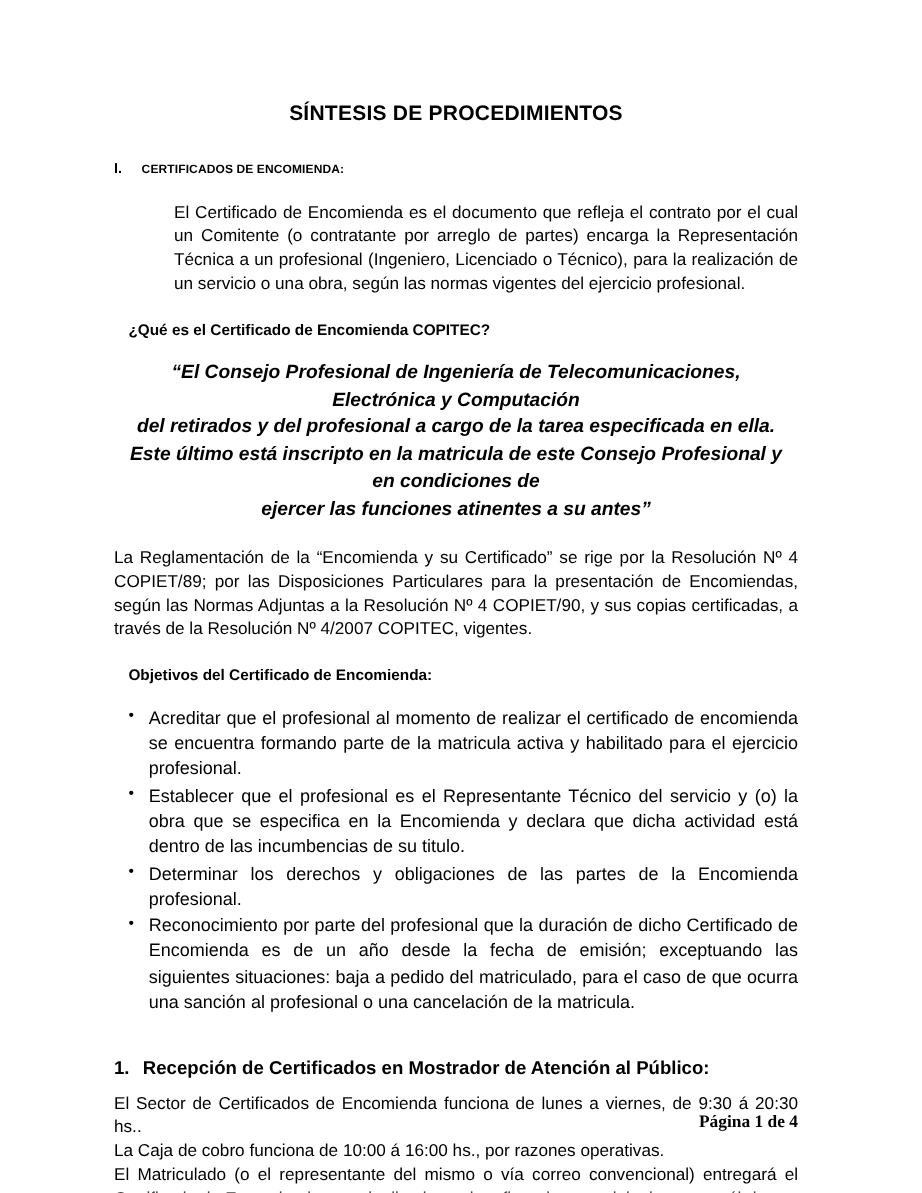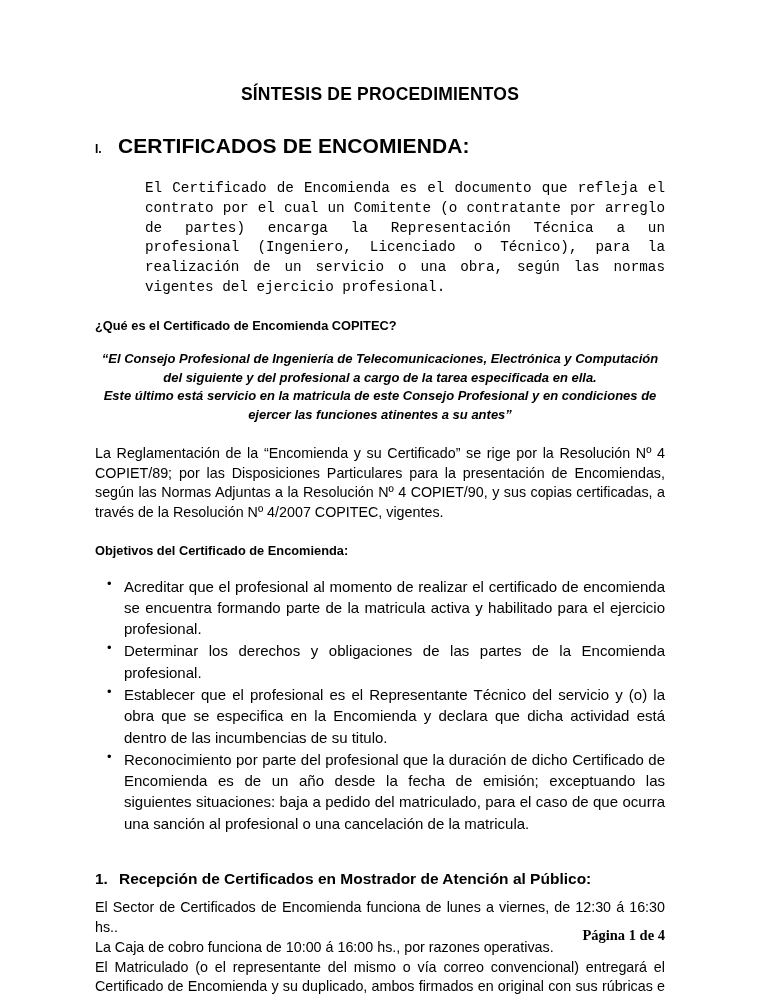--- a/index.html
+++ b/index.html
@@ -48,56 +48,55 @@
     margin: 0 0 20px 0;
   }
   .section-roman .num {
     font-size: 12px;
     font-weight: bold;
     width: 23px;
     flex: 0 0 23px;
     line-height: 1.25;
   }
   .section-roman .label {
-    font-size: 21px;
+    font-size: 10px;
     font-weight: bold;
     line-height: 1.25;
     letter-spacing: 0.1px;
   }
 
   
   p.body {
     font-size: 14.3px;
     line-height: 1.38;
     text-align: justify;
     margin: 0 0 14px 0;
   }
   p.indented {
     margin-left: 50px;
     margin-bottom: 20px;
-    font-family: Liberation Mono, monospace;
   }
   p.tight {
     margin-bottom: 0;
   }
 
   
   .bold-heading {
     font-size: 12.8px;
     font-weight: bold;
     line-height: 1.3;
-    margin: 0 0 16px 0;
+    margin: 0 0 16px 12px;
   }
   .bold-heading.spaced-top {
     margin-top: 20px;
   }
 
   
   .quote-block {
-    font-size: 13px;
+    font-size: 16px;
     font-weight: bold;
     font-style: italic;
     text-align: center;
     line-height: 1.42;
     margin: 0 0 20px 0;
     padding: 0 6px;
   }
   .quote-block .qline {
     display: block;
   }
@@ -169,44 +168,44 @@
       <span class="label">CERTIFICADOS DE ENCOMIENDA:</span>
     </div>
 
     <p class="body indented">El Certificado de Encomienda es el documento que refleja el contrato por el cual un Comitente (o contratante por arreglo de partes) encarga la Representación Técnica a un profesional (Ingeniero, Licenciado o Técnico), para la realización de un servicio o una obra, según las normas vigentes del ejercicio profesional.</p>
 
     <div class="bold-heading">¿Qué es el Certificado de Encomienda COPITEC?</div>
 
 
     <blockquote class="quote-block">
       <span class="qline">“El Consejo Profesional de Ingeniería de Telecomunicaciones, Electrónica y Computación</span>
-      <span class="qline">del siguiente y del profesional a cargo de la tarea especificada en ella.</span>
-      <span class="qline">Este último está servicio en la matricula de este Consejo Profesional y en condiciones de</span>
+      <span class="qline">del retirados y del profesional a cargo de la tarea especificada en ella.</span>
+      <span class="qline">Este último está inscripto en la matricula de este Consejo Profesional y en condiciones de</span>
       <span class="qline">ejercer las funciones atinentes a su antes”</span>
     </blockquote>
 
     <p class="body">La Reglamentación de la “Encomienda y su Certificado” se rige por la Resolución Nº 4 COPIET/89; por las Disposiciones Particulares para la presentación de Encomiendas, según las Normas Adjuntas a la Resolución Nº 4 COPIET/90, y sus copias certificadas, a través de la Resolución Nº 4/2007 COPITEC, vigentes.</p>
 
     <div class="bold-heading spaced-top">Objetivos del Certificado de Encomienda:</div>
 
     <ul class="bullets">
       <li>Acreditar que el profesional al momento de realizar el certificado de encomienda se encuentra formando parte de la matricula activa y habilitado para el ejercicio profesional.</li>
+      <li>Establecer que el profesional es el Representante Técnico del servicio y (o) la obra que se especifica en la Encomienda y declara que dicha actividad está dentro de las incumbencias de su titulo.</li>
       <li>Determinar los  derechos y obligaciones de las partes de la Encomienda profesional.</li>
-      <li>Establecer que el profesional es el Representante Técnico del servicio y (o) la obra que se especifica en la Encomienda y declara que dicha actividad está dentro de las incumbencias de su titulo.</li>
       <li>Reconocimiento por parte del profesional que la duración de dicho Certificado de Encomienda es de un año desde la fecha de emisión; exceptuando las siguientes situaciones: baja a pedido del matriculado, para el caso de que ocurra una sanción al profesional o una cancelación de la matricula.</li>
     </ul>
 
     <div class="spacer-lg"></div>
 
     <div class="section-num">
       <span class="num">1.</span>
       <span class="label">Recepción de Certificados en Mostrador de Atención al Público:</span>
     </div>
 
-    <p class="body tight">El Sector de Certificados de Encomienda funciona de lunes a viernes, de 12:30 á 16:30 hs..</p>
+    <p class="body tight">El Sector de Certificados de Encomienda funciona de lunes a viernes, de 9:30 á 20:30 hs..</p>
 
     <p class="body tight">La Caja de cobro funciona de 10:00 á 16:00 hs., por razones operativas.</p>
 
     <p class="body">El Matriculado (o el representante del mismo o vía correo convencional) entregará el Certificado de Encomienda y su duplicado, ambos firmados en  original con sus rúbricas e incluyendo las firmas originales del Comitente. En general, se debe informar que en condiciones normales de recepción, cuando los Certificados de Encomienda sean recibidos antes de las 13.00 hs., los mismos podrán ser retirados en el mismo día y por la tarde, para el caso de que sean entregados después de las 13.00 hs., su fecha de retiro será el día hábil siguiente. Receptado el Certificado de Encomienda, la información</p>
 
   </div>
 
   <div class="footer">Página 1 de 4</div>
 </div>
 

